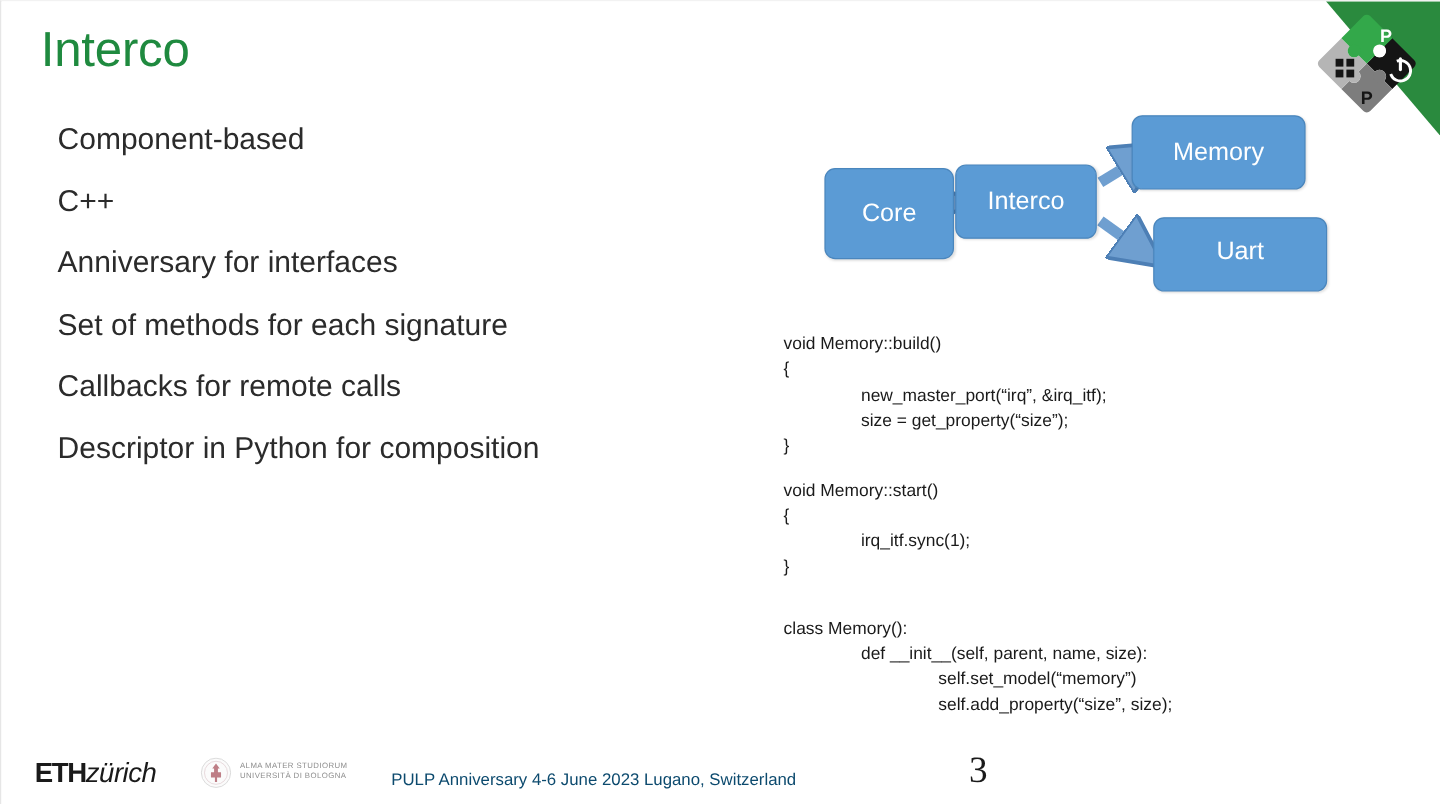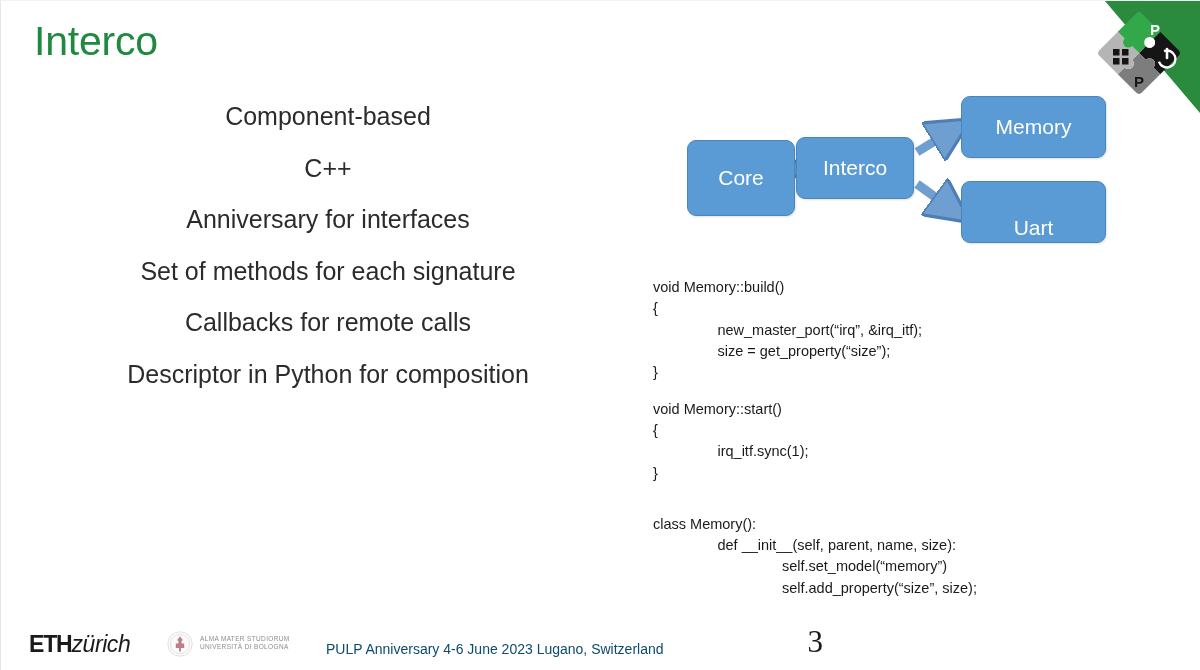--- a/index.html
+++ b/index.html
@@ -55,21 +55,20 @@
     z-index: 2;
   }
 
   
   .bullets {
     position: absolute;
     left: 47px;
     top: 103px;
     width: 560px;
     z-index: 2;
-    text-align: center;
   }
   .bullet-item {
     font-size: 25px;
     color: #2b2b2b;
     line-height: 1.0;
     margin-bottom: 26.5px;
     white-space: nowrap;
   }
 
   
@@ -89,23 +88,23 @@
     color: #ffffff;
     font-size: 21px;
     display: flex;
     align-items: center;
     justify-content: center;
     box-shadow: 1px 1px 2px rgba(0,0,0,0.12);
     box-sizing: border-box;
   }
   .node-core   { left: 8px;  top: 54px;  width: 108px; height: 76px; margin-left: 48px; }
   .node-interco{ left: 165px; top: 51px;  width: 118px; height: 62px; }
-  .node-memory { left: 330px; top: 10px;  width: 145px; height: 62px; text-align: center; }
+  .node-memory { left: 312px; top: 10px;  width: 145px; height: 62px; text-align: center; }
   .node-uart   { left: 330px; top: 95px;  width: 145px; height: 62px;
-                 align-items: flex-end; padding-bottom: 2px; }
+                 align-items: flex-end; padding-bottom: 20px; }
 
   .arrow-svg {
     position: absolute;
     left: 0; top: 0;
     width: 500px; height: 170px;
     overflow: visible;
   }
 
   
   .code-block {

